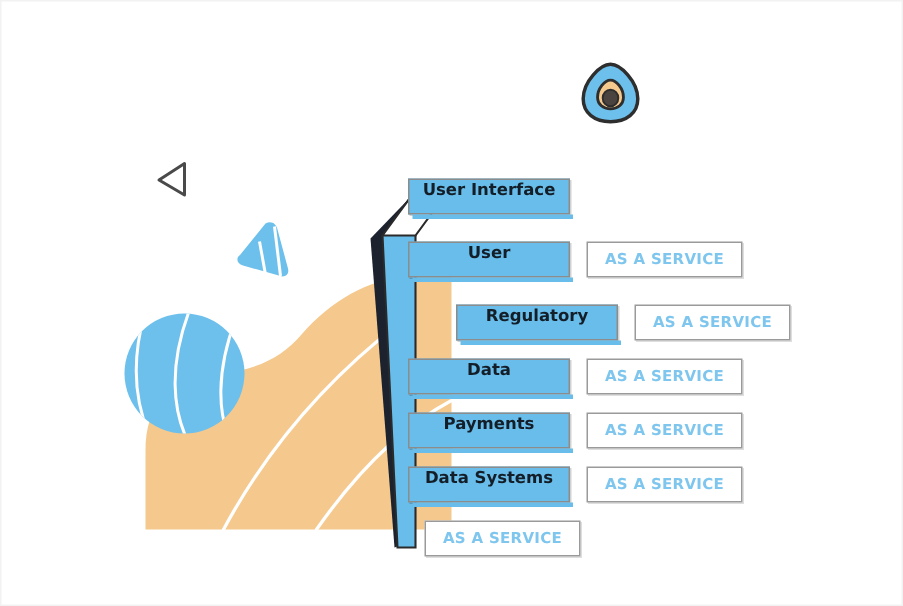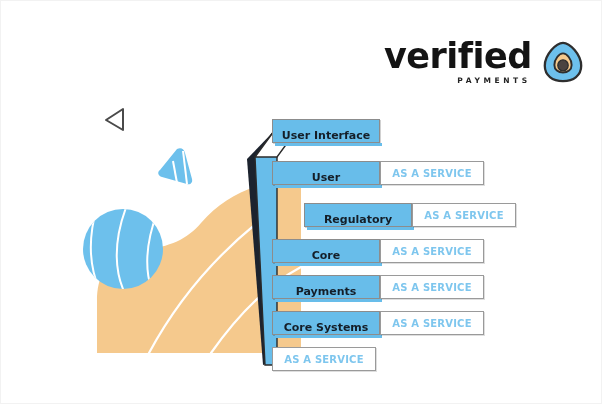--- a/index.html
+++ b/index.html
@@ -92,34 +92,35 @@
     height: 24px;
     display: flex;
   }
   .row .tile {
     position: relative;
     width: 108px;
     box-sizing: border-box;
     border: 1px solid #8c8c8c;
     background: #68bdea;
     display: flex;
-    align-items: flex-end;
+    align-items: flex-start;
     justify-content: center;
     box-shadow: 1px 1px 0 rgba(0,0,0,0.18);
   }
   .row .tile .label {
     font-family: "DejaVu Sans", sans-serif;
     font-size: 11px;
     font-weight: 700;
     color: #141e28;
     white-space: nowrap;
   }
   .row .svc {
     position: relative;
     width: 104px;
+    margin-left: 11px;
     box-sizing: border-box;
     border: 1px solid #9a9a9a;
     background: #ffffff;
     display: flex;
     align-items: center;
     justify-content: center;
     box-shadow: 1px 1px 0 rgba(0,0,0,0.13);
   }
   .row .svc .label {
     font-family: "DejaVu Sans", sans-serif;
@@ -177,24 +178,20 @@
       <path d="M 172 160 L 176 182" stroke="#ffffff" stroke-width="2" fill="none"></path>
       <path d="M 182 150 L 186 183" stroke="#ffffff" stroke-width="2" fill="none"></path>
     </g>
 
     <g>
       <path d="M 122 108 L 122 129 L 105 119 Z" fill="none" stroke="#4a4a4a" stroke-width="2" stroke-linejoin="round"></path>
     </g>
   </svg>
 
   <div id="logo">
-    <div id="wordmark">
-      <span class="main">verified</span>
-      <span class="sub">PAYMENTS</span>
-    </div>
     <svg id="logo-mark" viewBox="0 0 48 48" aria-hidden="true">
       <path d="M24 4 C31 4 43 16 43 28 C43 38 35 44 24 44
                C13 44 5 38 5 28 C5 16 17 4 24 4 Z" fill="#6dc0ec" stroke="#2e2e2e" stroke-width="2.4"></path>
       <path d="M24 15 C28 15 33 21 33 27 C33 32 29 35 24 35
                C19 35 15 32 15 27 C15 21 20 15 24 15 Z" fill="#f5c98d" stroke="#2e2e2e" stroke-width="2"></path>
       <ellipse cx="24" cy="27.5" rx="5.4" ry="5.8" fill="#4a4340" stroke="#2e2e2e" stroke-width="1.4"></ellipse>
     </svg>
   </div>
 
   <div id="stack">
@@ -232,39 +229,39 @@
         <div class="tile">
           <span class="label">Regulatory</span>
         </div>
         <div class="svc">
           <span class="label">AS A SERVICE</span>
         </div>
       </div>
 
       <div class="row" style="top:126px;">
         <div class="tile">
-          <span class="label">Core</span>
+          <span class="label">Data</span>
         </div>
         <div class="svc">
           <span class="label">AS A SERVICE</span>
         </div>
       </div>
 
       <div class="row" style="top:162px;">
         <div class="tile">
           <span class="label">Payments</span>
         </div>
         <div class="svc">
           <span class="label">AS A SERVICE</span>
         </div>
       </div>
 
       <div class="row" style="top:198px;">
         <div class="tile">
-          <span class="label">Core Systems</span>
+          <span class="label">Data Systems</span>
         </div>
         <div class="svc">
           <span class="label">AS A SERVICE</span>
         </div>
       </div>
 
       <div class="row" style="top:234px;">
         <div class="svc">
           <span class="label">AS A SERVICE</span>
         </div>

